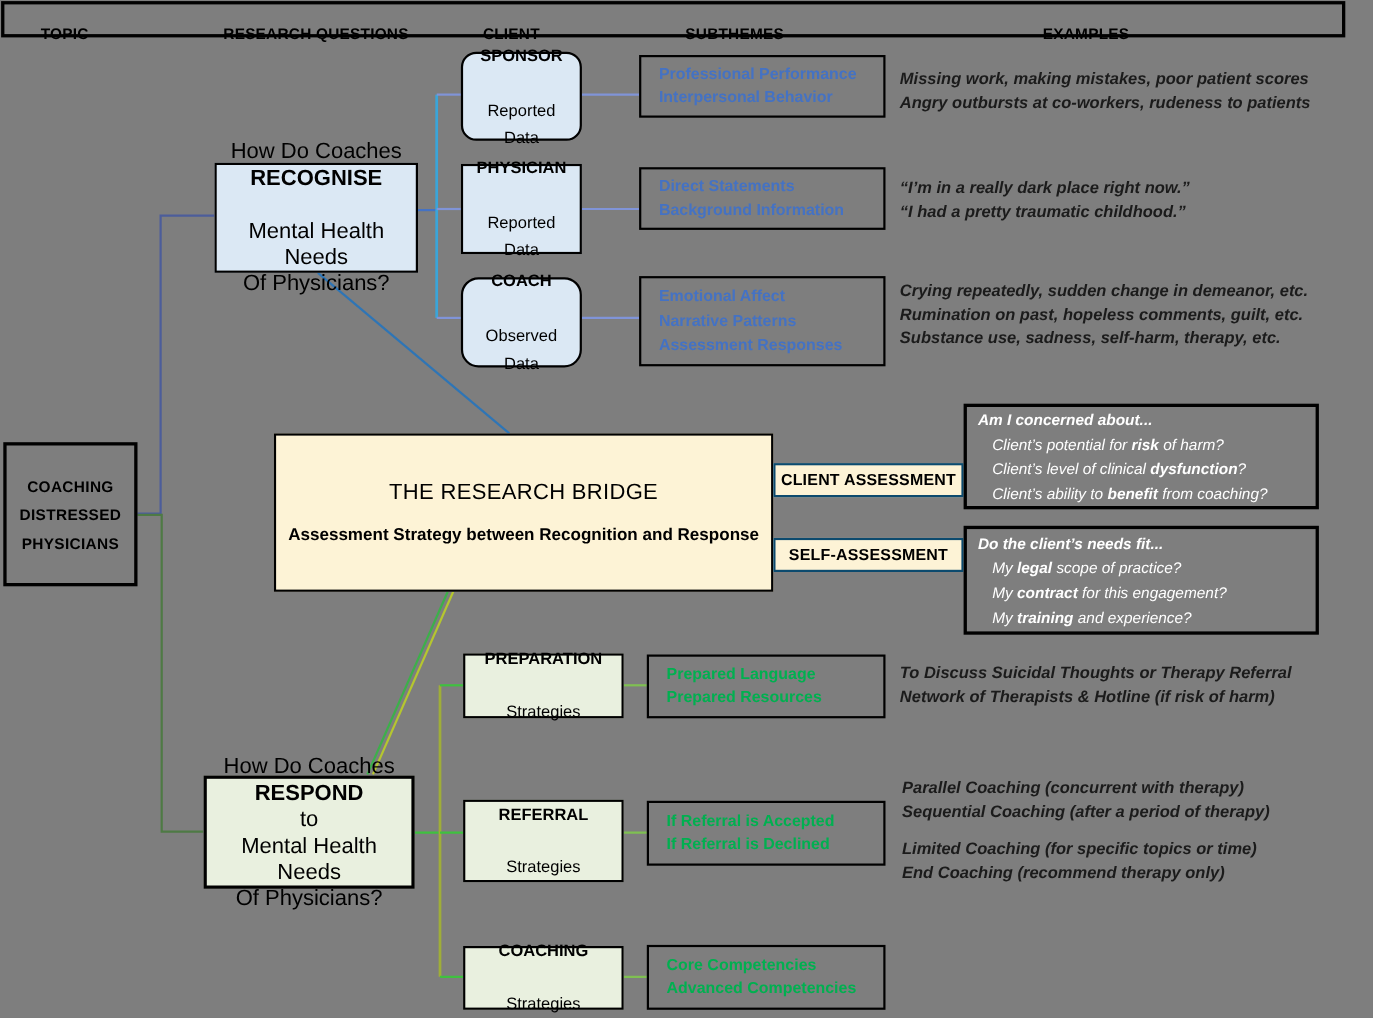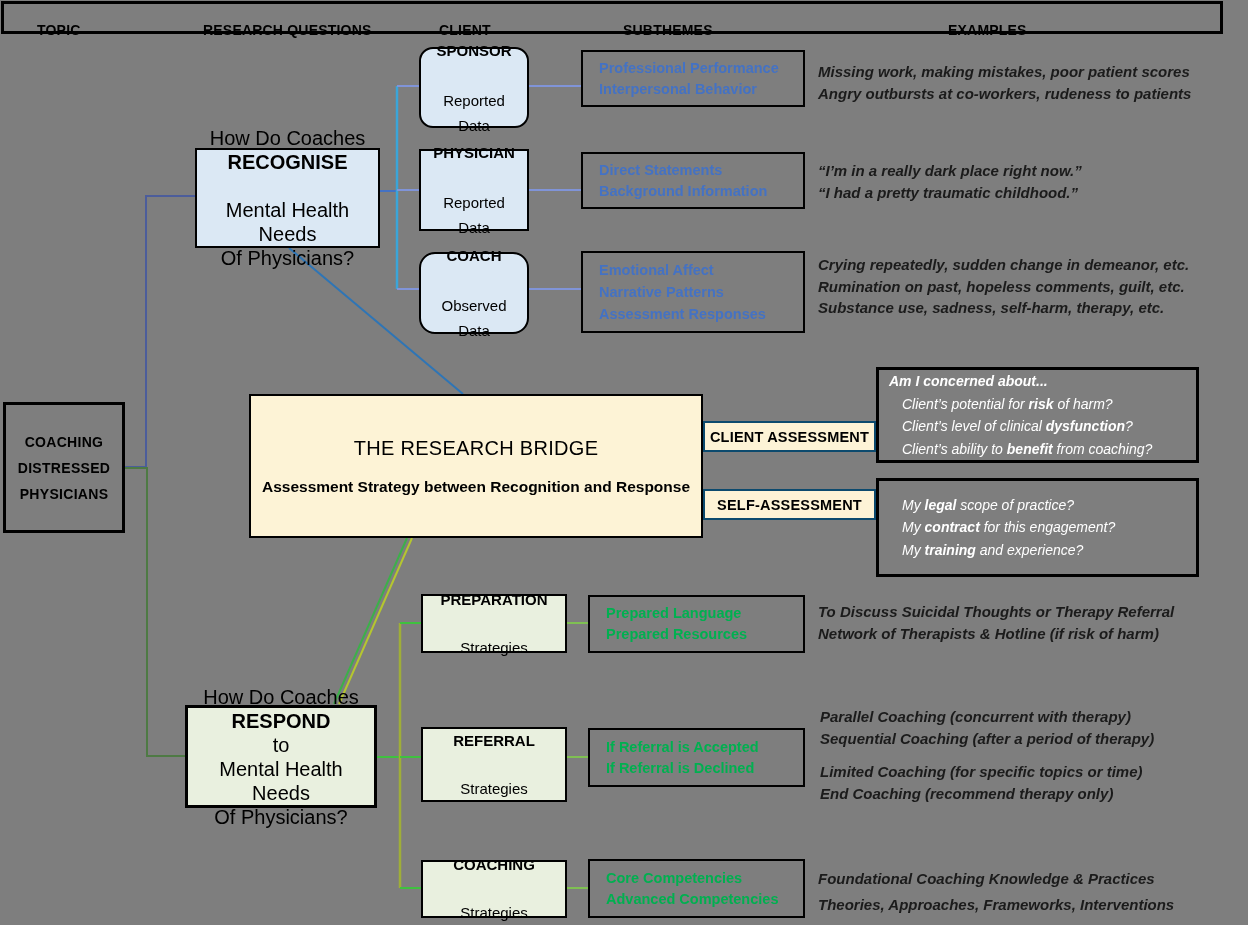--- a/index.html
+++ b/index.html
@@ -164,35 +164,34 @@
 “I had a pretty traumatic childhood.”</div>
   <div class="abs example ex3 pre">Crying repeatedly, sudden change in demeanor, etc.
 Rumination on past, hopeless comments, guilt, etc.
 Substance use, sadness, self-harm, therapy, etc.</div>
   <div class="abs example ex4 pre">To Discuss Suicidal Thoughts or Therapy Referral
 Network of Therapists &amp; Hotline (if risk of harm)</div>
   <div class="abs example ex5a pre">Parallel Coaching (concurrent with therapy)
 Sequential Coaching (after a period of therapy)</div>
   <div class="abs example ex5b pre">Limited Coaching (for specific topics or time)
 End Coaching (recommend therapy only)</div>
-  <div class="abs example ex6 pre">Foundational Coaching Knowledge &amp; Practices
-Theories, Approaches, Frameworks, Interventions</div>
 
   <div class="abs box fill-cream bridge">
     <div class="bridge-title">THE RESEARCH BRIDGE</div>
     <div class="bridge-subtitle">Assessment Strategy between Recognition and Response</div>
   </div>
   <div class="abs box fill-cream assess-label al-client">CLIENT ASSESSMENT</div>
   <div class="abs box fill-cream assess-label al-self">SELF-ASSESSMENT</div>
 
   <div class="abs assess-q aq-client">
     <div class="head"><b>Am I concerned about...</b></div>
     <div class="indent">Client’s potential for <b>risk</b> of harm?</div>
     <div class="indent">Client’s level of clinical <b>dysfunction</b>?</div>
     <div class="indent">Client’s ability to <b>benefit</b> from coaching?</div>
   </div>
   <div class="abs assess-q aq-self">
+    <div class="head"><b>Do the client’s needs fit...</b></div>
     <div class="indent">My <b>legal</b> scope of practice?</div>
     <div class="indent">My <b>contract</b> for this engagement?</div>
     <div class="indent">My <b>training</b> and experience?</div>
   </div>
 
 </div>
 
 </body></html>

